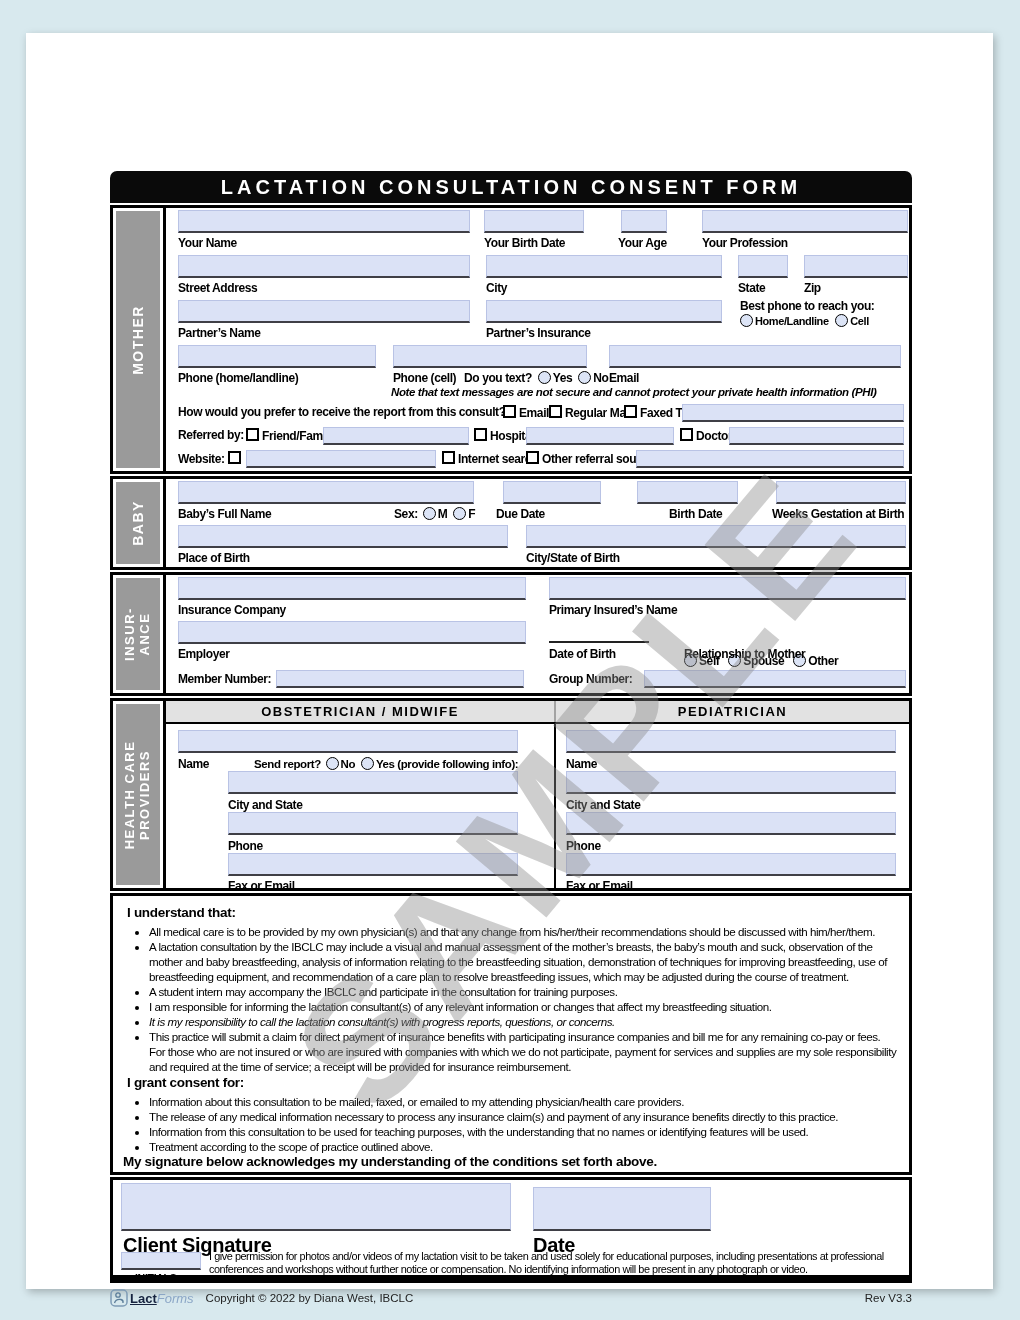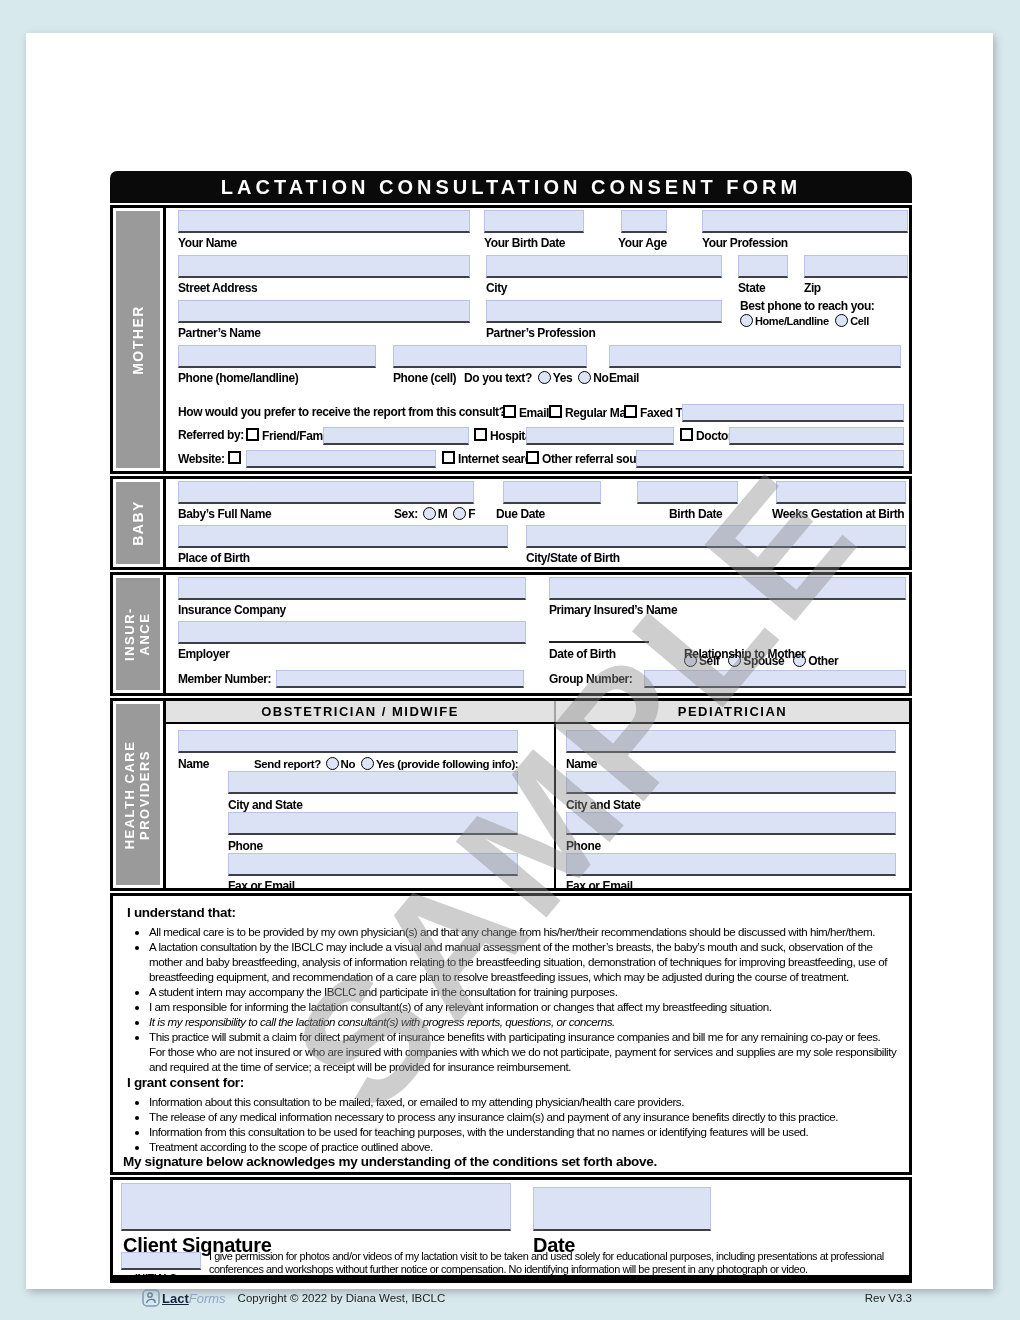--- a/index.html
+++ b/index.html
@@ -35,21 +35,21 @@
   .hcp-div{position:absolute;left:388px;top:0;bottom:0;width:2px;background:#000;}
   .wide{border:3px solid #000;margin-top:2px;background:#fff;box-sizing:border-box;position:relative;}
   .chead{font-size:13.5px;font-weight:bold;margin:4px;letter-spacing:-0.3px;}
   .consent ul{margin:0;padding-left:26px;}
   .consent li{font-size:11.6px;letter-spacing:-0.45px;line-height:15px;}
   .closing{font-size:13.5px;font-weight:bold;letter-spacing:-0.3px;margin-top:1px;}
   .sigbox{height:106px;border-bottom:8px solid #000;}
   .siglb{position:absolute;font-size:20px;font-weight:bold;letter-spacing:-0.3px;}
   .perm{position:absolute;left:96px;top:70px;right:8px;font-size:10.9px;letter-spacing:-0.45px;line-height:13px;}
   .footer{display:flex;align-items:center;margin-top:6px;font-size:11.5px;color:#222;}
-  .logo{display:flex;align-items:center;margin-left:32px;}
+  .logo{display:flex;align-items:center;}
   .logo .lact{color:#16233f;font-weight:bold;font-size:13px;text-decoration:underline;}
   .logo .forms{color:#8ba6c6;font-size:13px;font-style:italic;}
   .watermark{position:absolute;left:549px;top:757px;transform:translate(-50%,-50%) rotate(-50deg);
              font-size:172px;font-weight:bold;color:#8c8c8c;opacity:0.42;letter-spacing:8px;
              z-index:9;pointer-events:none;white-space:nowrap;}
   .it{font-style:italic;}
 </style>
 </head>
 <body>
 
@@ -87,34 +87,35 @@
         </div>
         <div class="row" style="height:45px;">
           <div class="f" style="left:12px;width:292px;"></div>
           <div class="f" style="left:320px;width:236px;"></div>
           <span class="inl" style="left:574px;top:1px;">Best phone to reach you:</span>
           <span class="inl" style="left:574px;top:16px;font-size:11px;">
             <span class="radio"></span><span>Home/Landline</span>
             <span class="radio" style="margin-left:4px;"></span><span>Cell</span>
           </span>
           <span class="lb" style="left:12px;">Partner’s Name</span>
-          <span class="lb" style="left:320px;">Partner’s Profession</span>
+          <span class="lb" style="left:320px;">Partner’s Insurance</span>
         </div>
         <div class="row" style="height:58px;">
           <div class="f" style="left:12px;width:198px;"></div>
           <div class="f" style="left:227px;width:194px;"></div>
           <div class="f" style="left:443px;width:292px;"></div>
           <span class="lb" style="left:12px;">Phone (home/landline)</span>
           <span class="lb" style="left:227px;">Phone (cell)</span>
           <span class="lb" style="left:298px;">
             <span>Do you text?</span>
             <span class="radio" style="margin-left:3px;"></span><span>Yes</span>
             <span class="radio" style="margin-left:3px;"></span><span>No</span>
           </span>
           <span class="lb" style="left:443px;">Email</span>
+          <span class="note" style="position:absolute;left:225px;top:43px;">Note that text messages are not secure and cannot protect your private health information (PHI)</span>
         </div>
         <div class="row" style="height:23px;">
           <span class="inl" style="left:12px;top:4px;">How would you prefer to receive the report from this consult?</span>
           <span class="inl" style="left:337px;top:4px;"><span class="cbx"></span><span>Email</span></span>
           <span class="inl" style="left:383px;top:4px;"><span class="cbx"></span><span>Regular Mail</span></span>
           <span class="inl" style="left:458px;top:4px;"><span class="cbx"></span><span>Faxed To:</span></span>
           <div class="fs" style="left:516px;width:222px;top:3px;"></div>
         </div>
         <div class="row" style="height:23px;">
           <span class="inl" style="left:12px;top:4px;">Referred by:</span>

